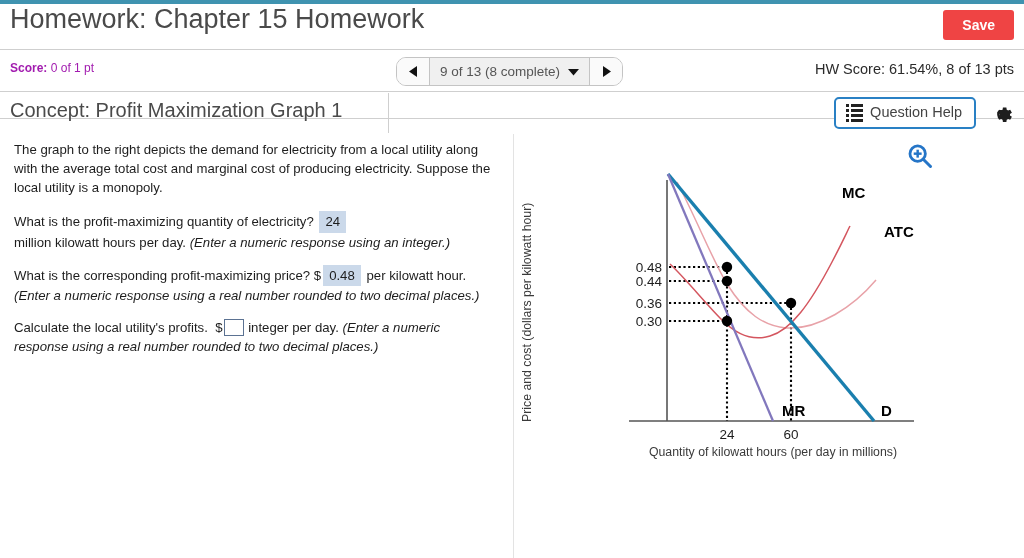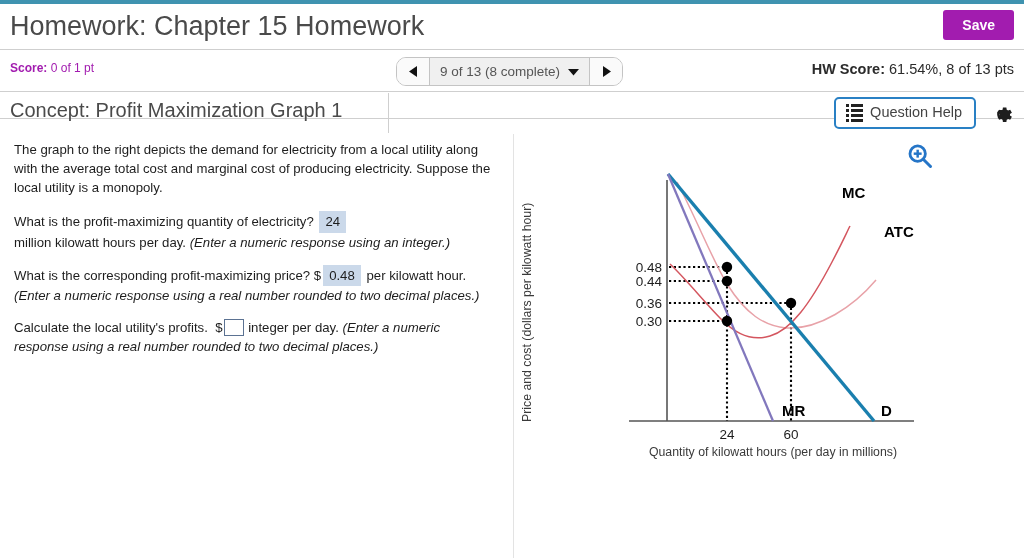--- a/index.html
+++ b/index.html
@@ -15,29 +15,29 @@
   
   .top-accent {
     position:absolute; top:0; left:0; width:1024px; height:4px;
     background:#3f93b0;
   }
 
   
   .title-row {
     position:absolute; top:4px; left:0; width:1024px; height:46px;
     border-bottom:1px solid #cfcfcf;
-    display:flex; align-items:center;
+    display:flex; 
   }
   .hw-title {
     font-size:27px; color:#4a4a4a; font-weight:400;
     padding-left:10px; letter-spacing:0px; white-space:nowrap;
   }
   .save-btn {
     position:absolute; right:10px; top:6px;
-    background:#a21caf; color:#fff;
+    background:#ef4444; color:#fff;
     border:none; border-radius:3px;
     font-size:14px; font-weight:bold;
     padding:7px 19px; cursor:pointer;
     font-family:"Liberation Sans", sans-serif;
   }
 
   
   .score-row {
     position:absolute; top:51px; left:0; width:1024px; height:41px;
     border-bottom:1px solid #cfcfcf;
@@ -62,21 +62,21 @@
   .nav-arrow.right { border-left:1px solid #c4c4c4; }
   .nav-label {
     display:flex; align-items:center; gap:8px;
     padding:0 10px; background:#f0f0f0;
     font-size:13.5px; color:#555; white-space:nowrap; cursor:pointer;
   }
   .hw-score {
     position:absolute; right:10px; top:10px;
     font-size:14.5px; color:#2b2b2b; white-space:nowrap;
   }
-  .hw-score b { font-weight:bold; }
+  .hw-score b { font-weight:normal; }
 
   
   .concept-row {
     position:absolute; top:93px; left:0; width:1024px; height:26px;
     border-bottom:1px solid #cfcfcf;
   }
   .concept-title {
     position:absolute; left:10px; top:6px;
     font-size:20px; color:#4a4a4a; white-space:nowrap;
   }

